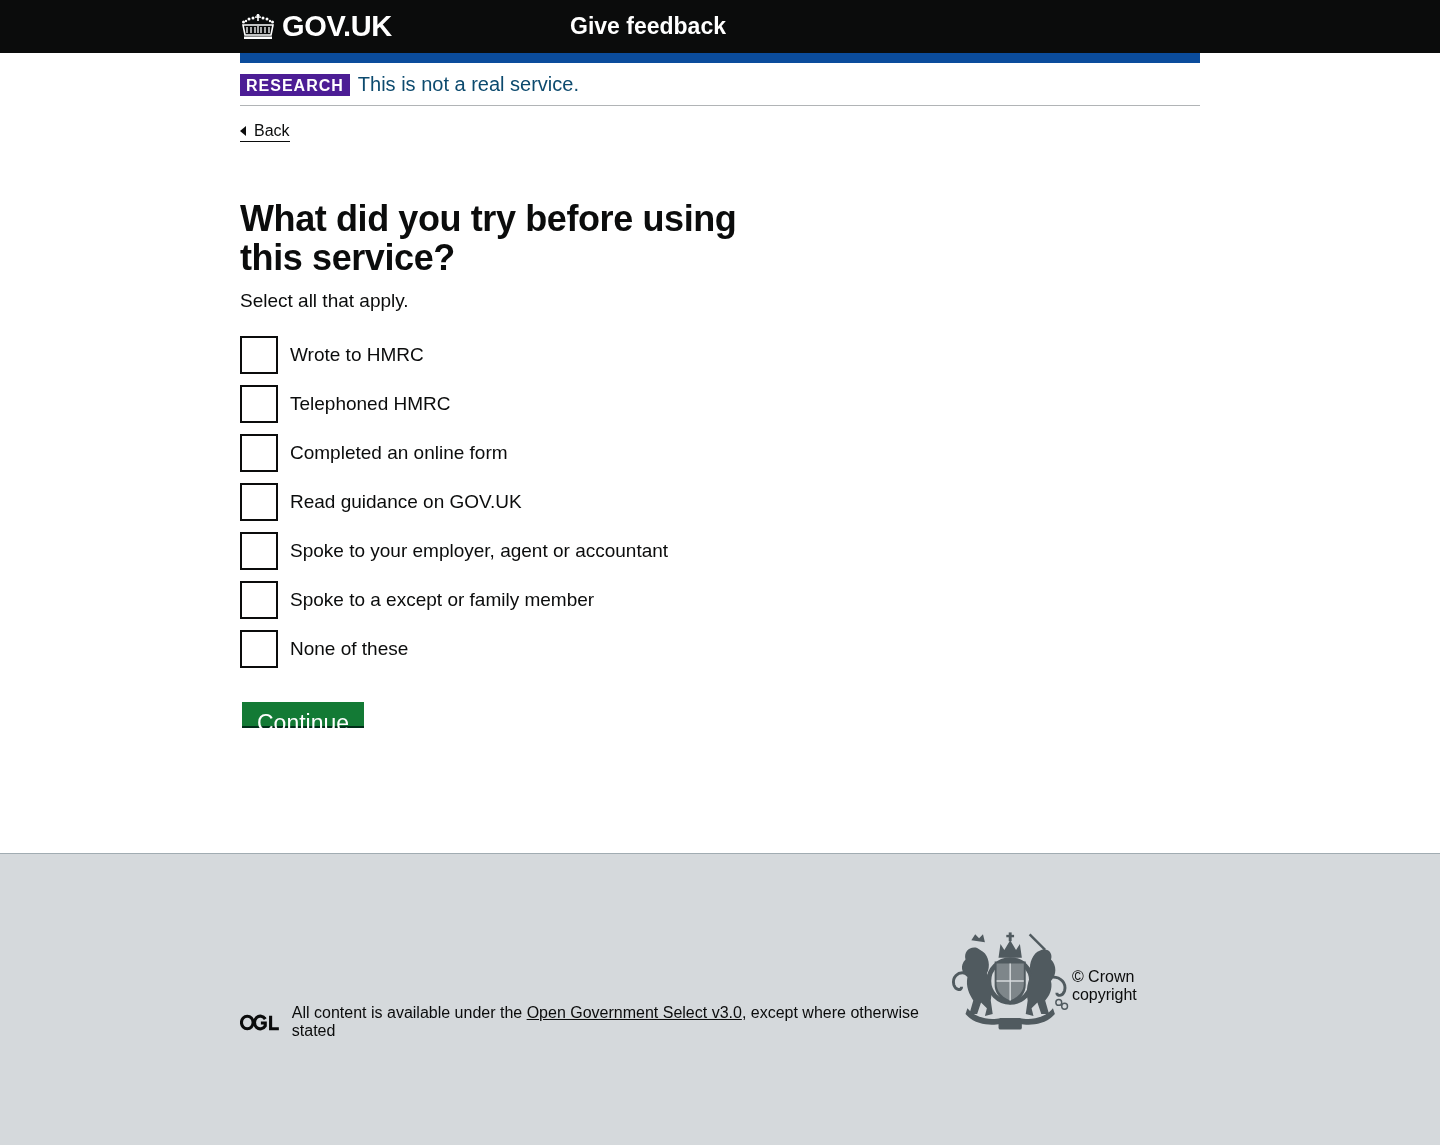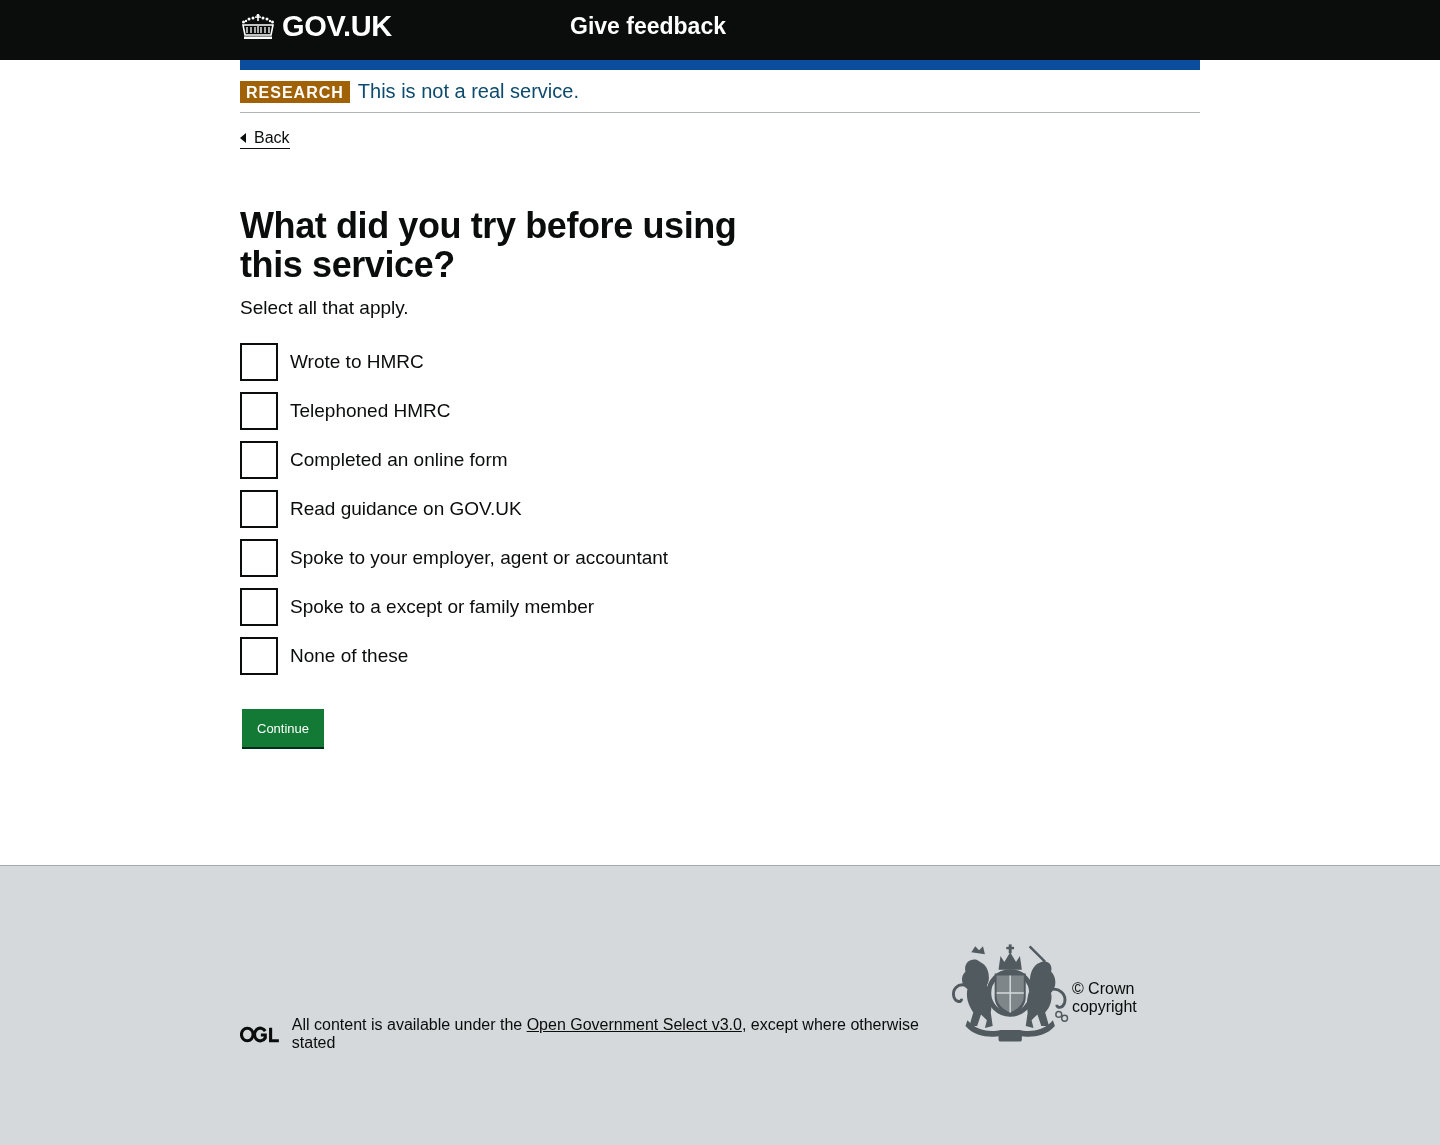--- a/index.html
+++ b/index.html
@@ -7,31 +7,31 @@
   body {
     font-family: "Liberation Sans", sans-serif;
     color: #0b0c0c;
     min-height: 1145px;
     display: flex;
     flex-direction: column;
   }
   .width-container { width: 960px; margin: 0 auto; position: relative; }
 
   
-  .header { background: #0b0c0c; height: 60px; }
+  .header { background: #0b0c0c; height: 53px; }
   .header .width-container { display: flex; align-items: center; height: 53px; }
   .logo { display: flex; align-items: center; color: #fff; text-decoration: none; width: 330px; }
   .logo svg { width: 36px; height: 28px; margin-right: 6px; }
   .logo-text { font-weight: 700; font-size: 29px; letter-spacing: -0.3px; color: #fff; }
   .service-name { color: #fff; font-weight: 700; font-size: 23px; text-decoration: none; }
   .blue-bar { width: 960px; margin: 0 auto; height: 10px; background: #1d70b8; background: #0b4c9c; }
 
   
   .phase-banner { width: 960px; margin: 0 auto; padding: 10px 0 9px; border-bottom: 1px solid #b1b4b6; display: flex; align-items: center; }
-  .phase-tag { background: #a16207; color: #fff; font-weight: 700; font-size: 16px; letter-spacing: 1px; padding: 2px 6px 1px; line-height: 19px; margin-right: 8px; }
+  .phase-tag { background: #4c1d95; color: #fff; font-weight: 700; font-size: 16px; letter-spacing: 1px; padding: 2px 6px 1px; line-height: 19px; margin-right: 8px; }
   .phase-text { font-size: 20px; color: #0c4a6e; }
 
   
   .back-link {
     display: inline-flex; align-items: center; margin-top: 15px;
     font-size: 16px; color: #0b0c0c; text-decoration: none;
     border-bottom: 1px solid #0b0c0c; padding-bottom: 1px; line-height: 19px;
   }
   .back-arrow { width: 0; height: 0; border-top: 5px solid transparent; border-bottom: 5px solid transparent; border-right: 6px solid #0b0c0c; margin-right: 8px; }
 
@@ -39,23 +39,23 @@
   h1 { font-weight: 700; font-size: 36px; line-height: 39px; width: 560px; letter-spacing: -0.4px; }
   .hint { font-size: 19px; margin-top: 13px; margin-bottom: 23px; }
 
   .checkbox-item { display: flex; align-items: center; height: 40px; margin-bottom: 9px; cursor: pointer; }
   .checkbox-box { width: 38px; height: 38px; border: 2px solid #0b0c0c; background: #fff; flex-shrink: 0; }
   .checkbox-label { font-size: 19px; margin-left: 12px; }
 
   .continue-button {
     margin-top: 24px; margin-left: 2px;
     background: #00703c; background: #137a35; color: #fff; border: none;
-    font-family: "Liberation Sans", sans-serif; font-size: 13px;
+    font-family: "Liberation Sans", sans-serif; font-size: 23px;
     padding: 8px 15px 7px; box-shadow: 0 2px 0 #002d18; cursor: pointer;
-    height: 38px;
+    height: 24px;
   }
 
   
   footer { background: #d5d9dc; border-top: 1px solid #a1acb2; flex: 1; padding-top: 75px; padding-bottom: 60px; }
   footer .width-container { display: flex; justify-content: space-between; align-items: flex-end; }
   .footer-left { display: flex; align-items: center; padding-bottom: 3px; }
   .ogl-logo { width: 41px; height: 17px; margin-right: 12px; }
   .licence-text { font-size: 16px; color: #0b0c0c; }
   .licence-text a { color: #0b0c0c; text-decoration: underline; }
   .footer-right { display: flex; flex-direction: row; align-items: center; }

